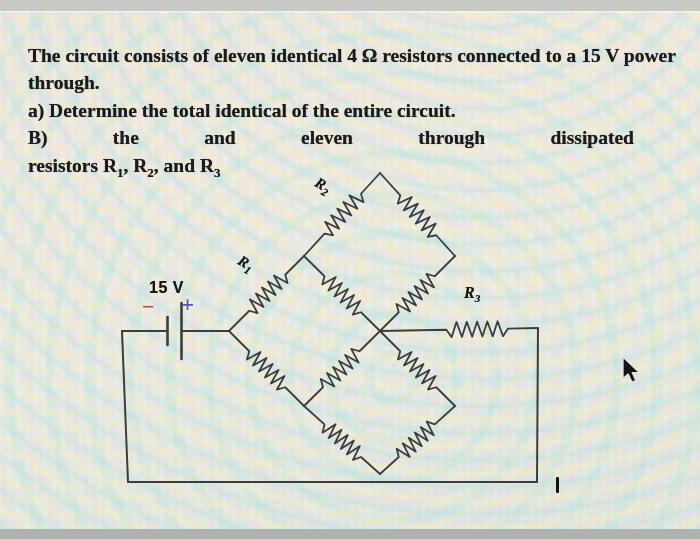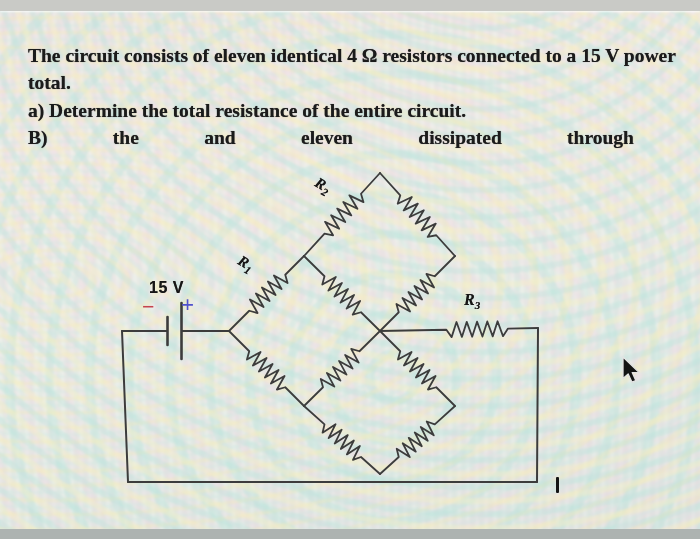--- a/index.html
+++ b/index.html
@@ -36,47 +36,48 @@
   .circuit{position:absolute;left:0;top:0;}
   
   .lbl{position:absolute; color:#161616; text-shadow:0 0 .6px rgba(20,20,20,.7);}
   .lbl-v{left:149px; top:279px; font-family:"Liberation Sans",sans-serif; font-weight:bold; font-size:16px; letter-spacing:.5px;}
   .lbl-minus{left:142px; top:294px; font-size:22px; font-weight:bold; color:#c5444e; text-shadow:none;}
   .lbl-plus{left:181px; top:292px; font-size:23px; font-weight:bold; color:#4f52cc; text-shadow:none;}
   .lbl-r{font-style:italic; font-weight:bold; font-size:15px;}
   .lbl-r sub{font-size:11px; line-height:0;}
   .lbl-r1{left:238px; top:255px; transform:rotate(30deg);}
   .lbl-r2{left:315px; top:177px; transform:rotate(30deg);}
-  .lbl-r3{left:464px; top:291px; font-size:16px;}
+  .lbl-r3{left:464px; top:284px; font-size:16px;}
   
   .caret-mark{position:absolute; left:556px; top:477px; width:3px; height:16px; background:#141414; border-radius:1px;}
   
   .cursor{position:absolute; left:622px; top:356px;}
 </style>
 </head>
 <body>
 
 <div class="page">
 
   <div class="moire"></div>
   <div class="band-top"></div>
   <div class="band-bottom"></div>
 
   <div class="problem">
     <div>The circuit consists of eleven identical 4 Ω resistors connected to a 15 V power</div>
-    <div>total.</div>
-    <div>a) Determine the total resistance of the entire circuit.</div>
+    <div>through.</div>
+    <div>a) Determine the total identical of the entire circuit.</div>
     <div class="jline">
       <span>B)</span>
       <span>the</span>
       <span>and</span>
       <span>eleven</span>
+      <span>through</span>
       <span>dissipated</span>
-      <span>through</span>
     </div>
+    <div><span>resistors R</span><sub>1</sub><span>, R</span><sub>2</sub><span>, and R</span><sub>3</sub></div>
   </div>
 
   <svg id="circuit" class="circuit" width="700" height="539" viewBox="0 0 700 539">
       <polyline points="122,331 167,331" fill="none" stroke="#3c3c3c" stroke-width="2" stroke-linejoin="round" stroke-linecap="round"></polyline>
       <polyline points="182,331 229,331" fill="none" stroke="#3c3c3c" stroke-width="2" stroke-linejoin="round" stroke-linecap="round"></polyline>
       <polyline points="122,331 128,482" fill="none" stroke="#3c3c3c" stroke-width="2" stroke-linejoin="round" stroke-linecap="round"></polyline>
       <polyline points="128,482 537,482" fill="none" stroke="#3c3c3c" stroke-width="2" stroke-linejoin="round" stroke-linecap="round"></polyline>
       <polyline points="537,482 538,328" fill="none" stroke="#3c3c3c" stroke-width="2" stroke-linejoin="round" stroke-linecap="round"></polyline>
       <polyline points="229,331 249.25,310.75 257.5533008588991,313.0533008588991 249.9466991411009,299.4466991411009 263.5533008588991,307.0533008588991 255.9466991411009,293.4466991411009 269.5533008588991,301.0533008588991 261.9466991411009,287.4466991411009 275.5533008588991,295.0533008588991 267.9466991411009,281.4466991411009 281.5533008588991,289.0533008588991 273.9466991411009,275.4466991411009 287.5533008588991,283.0533008588991 285.25,274.75 304,256" fill="none" stroke="#3c3c3c" stroke-width="1.8" stroke-linejoin="round" stroke-linecap="round"></polyline>
       <polyline points="304,256 324.52,233.59 333.09142156736067,235.3349161339688 325.06857843263936,221.8850838660312 339.17142156736065,228.69491613396877 331.14857843263934,215.24508386603122 345.2514215673607,222.0549161339688 337.2285784326393,208.60508386603124 351.3314215673607,215.41491613396877 343.30857843263937,201.96508386603122 357.41142156736066,208.77491613396876 349.38857843263935,195.32508386603124 363.49142156736065,202.13491613396877 361,193.75 380,173" fill="none" stroke="#3c3c3c" stroke-width="1.8" stroke-linejoin="round" stroke-linecap="round"></polyline>

